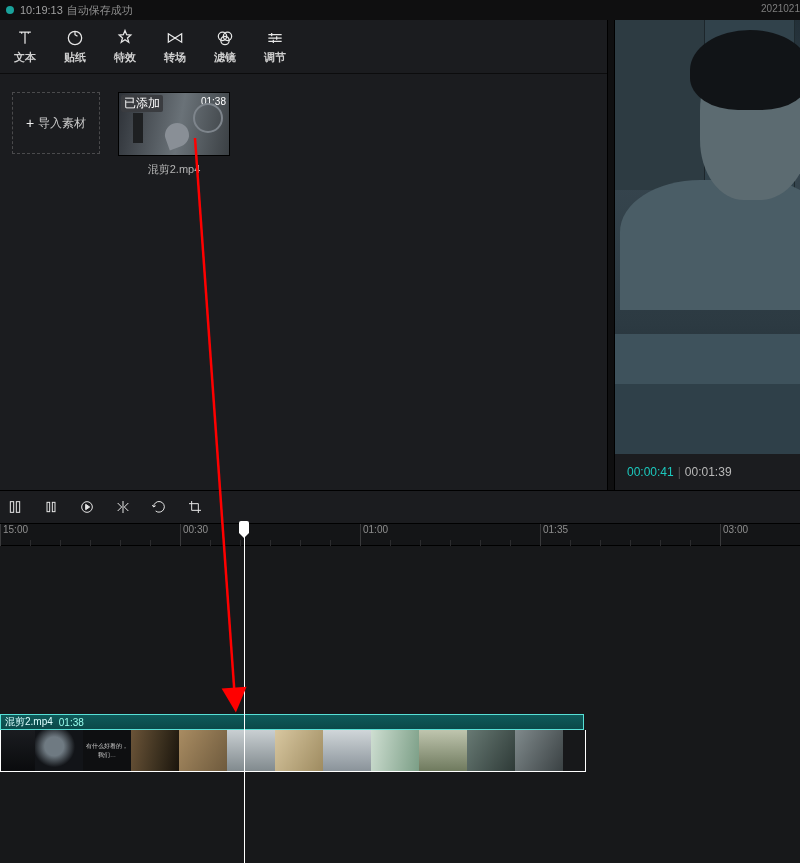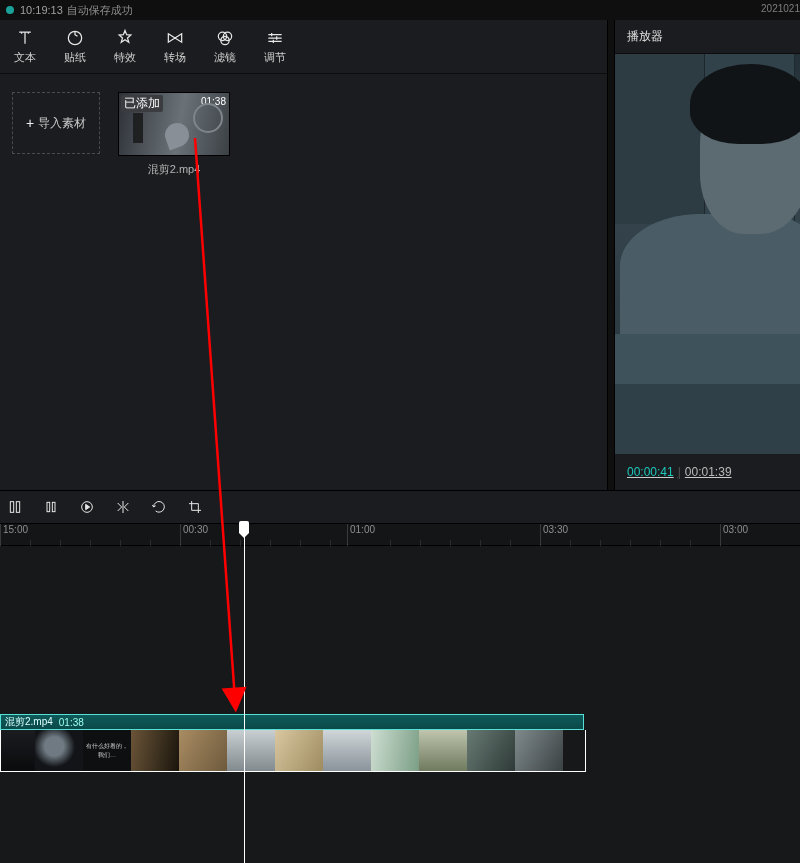--- a/index.html
+++ b/index.html
@@ -9,21 +9,21 @@
   .title-bar { height: 20px; display: flex; align-items: center; padding: 0 6px; font-size: 11px; color: #a0a0a0; }
   .title-bar .dot { width: 8px; height: 8px; border-radius: 50%; background: #1aa29a; margin-right: 6px; }
   .title-bar .autosave { color: #8d8d8d; }
   .title-bar .date { position: absolute; right: 0; top: 3px; color: #7e7e7e; font-size: 10px; }
 
   
   .upper { display: flex; height: 470px; gap: 6px; padding: 0 0 0 0; }
 
   
   .left-panel { flex: 0 0 608px; background: #1b1c1f; border-right: 1px solid #000; position: relative; }
-  .toolbar { display: flex; height: 54px; align-items: center; background: #1b1c1f; border-bottom: 1px solid #0c0c0d; }
+  .toolbar { display: flex; height: 54px; align-items: center; background: #1b1c1f; border-bottom: 1px solid #0c0c0d; font-weight: bold; }
   .toolbar-item { flex: 0 0 50px; display: flex; flex-direction: column; align-items: center; justify-content: center; color: #cfcfcf; font-size: 11px; gap: 2px; cursor: pointer; }
   .toolbar-item svg { width: 20px; height: 20px; stroke: #e6e6e6; fill: none; stroke-width: 1.5; }
   .media-area { display: flex; padding: 18px 0 0 12px; gap: 18px; align-items: flex-start; }
   .import-box { width: 88px; height: 62px; border: 1px dashed #4a4a4c; display: flex; align-items: center; justify-content: center; color: #cacaca; font-size: 12px; gap: 4px; cursor: pointer; }
   .import-box .plus { font-size: 14px; color: #eee; }
   .media-clip { width: 112px; display: flex; flex-direction: column; align-items: center; }
   .clip-thumb { width: 112px; height: 64px; background: linear-gradient(100deg,#2e3238 0%,#6a7278 55%,#3b4044 100%); border: 1px solid #000; position: relative; cursor: pointer; overflow: hidden; }
   .clip-thumb .tag { position: absolute; left: 2px; top: 2px; background: #3a3c40; color: #fff; font-size: 12px; padding: 0px 3px; border-radius: 2px; }
   .clip-thumb .dur { position: absolute; right: 3px; top: 3px; color: #fff; font-size: 10px; }
   .clip-thumb .deco1 { position:absolute; left:46px; top:30px; width:24px; height:24px; background:#898f96; border-radius:50% 50% 50% 0; transform:rotate(-20deg);}
@@ -36,21 +36,21 @@
   .player-header { height: 34px; display: flex; align-items: center; padding: 0 12px; font-size: 12px; color: #e0e0e0; border-bottom: 1px solid #0c0c0d; }
   .player-view { flex: 1; background: #000; position: relative; overflow: hidden; }
   .player-view .scene { position:absolute; inset:0; background: linear-gradient(180deg,#233038 0%,#36454e 35%,#2c3a42 70%,#1b262c 100%); }
   .player-view .tile1{position:absolute;left:0;top:0;width:90px;height:170px;background:#2d3b42;border-right:1px solid rgba(0,0,0,.35);}
   .player-view .tile2{position:absolute;left:90px;top:0;width:90px;height:170px;background:#31424b;border-right:1px solid rgba(0,0,0,.35);}
   .player-view .face{position:absolute;right:-10px;top:30px;width:110px;height:150px;background:#5c6b71;border-radius:40% 50% 45% 40%;}
   .player-view .hair{position:absolute;right:-10px;top:10px;width:120px;height:80px;background:#111417;border-radius:50% 50% 40% 40%;}
   .player-view .shoulder{position:absolute;right:-20px;top:160px;width:200px;height:130px;background:#4a5d66;border-radius:40% 30% 0 0;}
   .player-view .bed{position:absolute;left:0;bottom:0;width:100%;height:120px;background:#3e525c;}
   .player-view .bed2{position:absolute;left:0;bottom:0;width:100%;height:70px;background:#2f4049;}
-  .player-time { height: 36px; display: flex; align-items: center; padding: 0 12px; font-size: 12px; text-decoration: underline; }
+  .player-time { height: 36px; display: flex; align-items: center; padding: 0 12px; font-size: 12px; }
   .player-time .cur { color: #1cc8bd; }
   .player-time .sep { color: #555; margin: 0 4px; }
   .player-time .tot { color: #b9b9b9; }
 
   
   .tl-toolbar { height: 34px; background: #1b1c1f; display: flex; align-items: center; gap: 18px; padding: 0 6px; border-top: 1px solid #000; border-bottom: 1px solid #000; }
   .tl-btn { width: 18px; height: 18px; cursor: pointer; display:flex; align-items:center; justify-content:center;}
   .tl-btn svg { width: 16px; height: 16px; stroke: #e6e6e6; fill: none; stroke-width: 1.5; }
 
   
@@ -159,21 +159,20 @@
           <span class="deco1"></span>
             <span class="deco2"></span>
             <span class="deco3"></span>
         </div>
         <div class="clip-name">混剪2.mp4</div>
       </div>
     </div>
   </div>
 
   <div class="player-panel">
-    <div class="player-header">播放器</div>
     <div class="player-view">
       <div class="scene"></div>
       <div class="tile1"></div>
         <div class="tile2"></div>
       <div class="shoulder"></div>
         <div class="bed"></div>
         <div class="bed2"></div>
       <div class="face"></div>
         <div class="hair"></div>
     </div>
@@ -229,27 +228,27 @@
       <div class="tick" style="left: 60px;"></div>
       <div class="tick" style="left: 90px;"></div>
       <div class="tick" style="left: 120px;"></div>
       <div class="tick" style="left: 150px;"></div>
       <div class="mark" style="left: 180px;">00:30</div>
       <div class="tick" style="left: 210px;"></div>
       <div class="tick" style="left: 240px;"></div>
       <div class="tick" style="left: 270px;"></div>
       <div class="tick" style="left: 300px;"></div>
       <div class="tick" style="left: 330px;"></div>
-      <div class="mark" style="left: 347px;">01:00</div>
+      <div class="mark" style="left: 360px;">01:00</div>
       <div class="tick" style="left: 390px;"></div>
       <div class="tick" style="left: 420px;"></div>
       <div class="tick" style="left: 450px;"></div>
       <div class="tick" style="left: 480px;"></div>
       <div class="tick" style="left: 510px;"></div>
-      <div class="mark" style="left: 540px;">03:30</div>
+      <div class="mark" style="left: 540px;">01:35</div>
       <div class="tick" style="left: 570px;"></div>
       <div class="tick" style="left: 600px;"></div>
       <div class="tick" style="left: 630px;"></div>
       <div class="tick" style="left: 660px;"></div>
       <div class="tick" style="left: 690px;"></div>
       <div class="mark" style="left: 720px;">03:00</div>
     </div>
   <div class="timeline">
     <div class="track-area">
       <div class="clip-strip">

